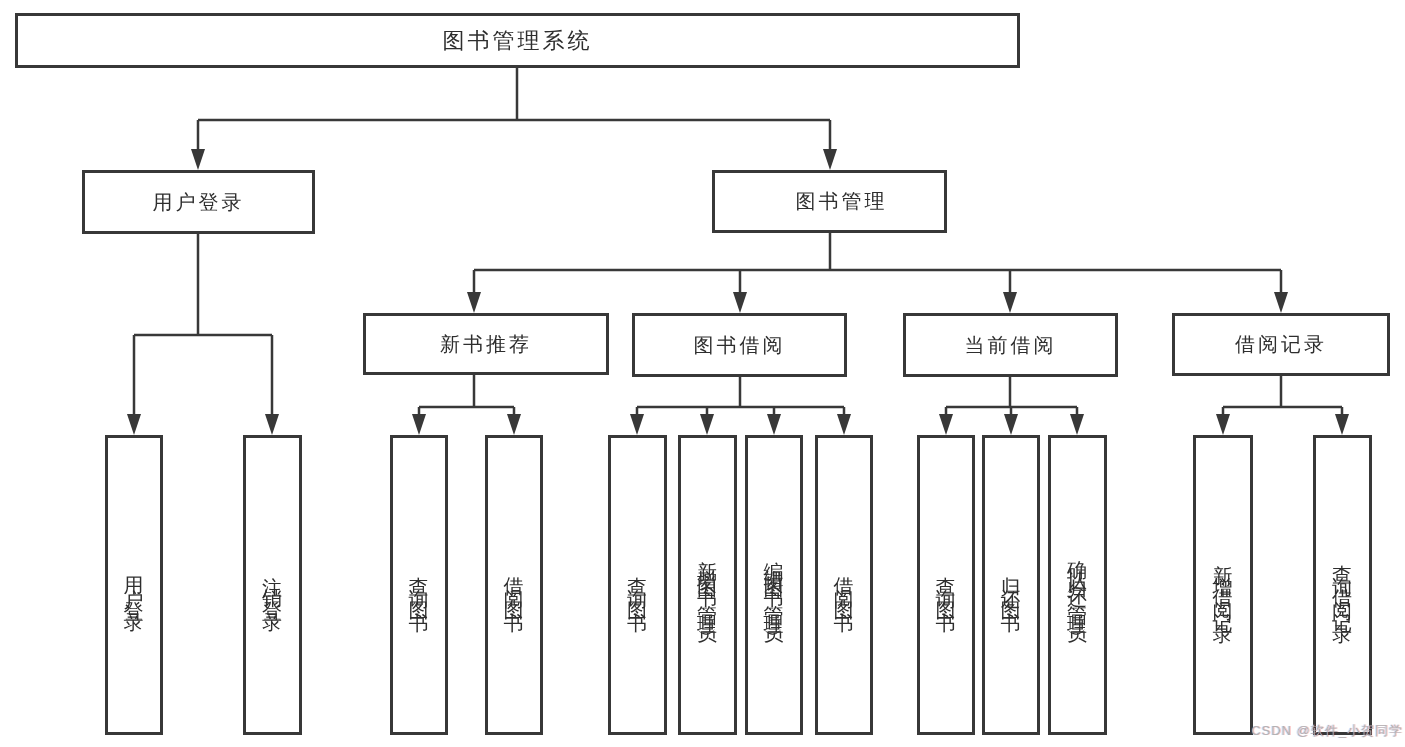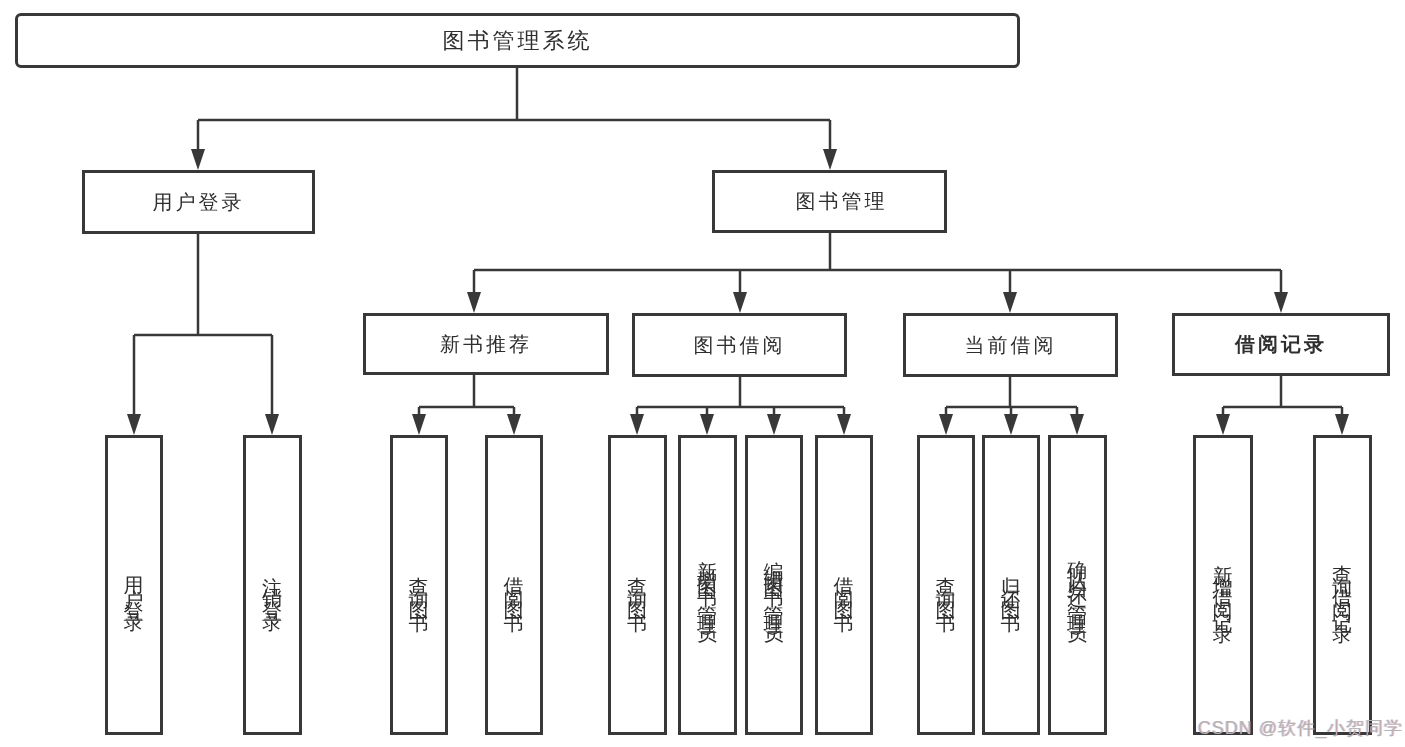--- a/index.html
+++ b/index.html
@@ -44,21 +44,21 @@
     text-orientation:mixed;
     font-size:20px;
     line-height:1;
     letter-spacing:12px;
     white-space:nowrap;
   }
   .vlabel.long{letter-spacing:9px;}
   #watermark{
     position:absolute;
     right:2px;bottom:7px;
-    font-size:18px;
+    font-size:13px;
     color:var(--wm);
     letter-spacing:1px;
     text-shadow:1px 0 0 rgba(230,60,60,.28),-1px 0 0 rgba(60,120,230,.22);
     white-space:nowrap;
   }
 </style>
 </head>
 <body>
 
 <div id="canvas">
@@ -87,21 +87,21 @@
         <polygon points="767,414 781,414 774,435" class="arrow"></polygon>
         <polygon points="837,414 851,414 844,435" class="arrow"></polygon>
         <polygon points="939,414 953,414 946,435" class="arrow"></polygon>
         <polygon points="1004,414 1018,414 1011,435" class="arrow"></polygon>
         <polygon points="1070,414 1084,414 1077,435" class="arrow"></polygon>
         <polygon points="1216,414 1230,414 1223,435" class="arrow"></polygon>
         <polygon points="1335,414 1349,414 1342,435" class="arrow"></polygon>
       </g>
   </svg>
 
-  <div class="hbox root" style="left:15px;top:13px;width:1005px;height:55px;border-radius:6px;">
+  <div class="hbox root" style="left:15px;top:13px;width:1005px;height:55px;">
     <span>图书管理系统</span>
   </div>
 
   <div class="hbox" style="left:82px;top:170px;width:233px;height:64px;">
     <span>用户登录</span>
   </div>
 
   <div class="hbox" style="left:712px;top:170px;width:235px;height:63px;padding-left:24px;">
     <span>图书管理</span>
   </div>
@@ -111,21 +111,21 @@
   </div>
 
   <div class="hbox" style="left:632px;top:313px;width:215px;height:64px;">
     <span>图书借阅</span>
   </div>
 
   <div class="hbox" style="left:903px;top:313px;width:215px;height:64px;">
     <span>当前借阅</span>
   </div>
 
-  <div class="hbox" style="left:1172px;top:313px;width:218px;height:63px;font-weight:bold;">
+  <div class="hbox" style="left:1172px;top:313px;width:218px;height:63px;">
     <span>借阅记录</span>
   </div>
 
   <div class="vbox" style="left:105px;width:58px;">
     <span class="vlabel">用户登录</span>
   </div>
   <div class="vbox" style="left:243px;width:59px;">
     <span class="vlabel">注销登录</span>
   </div>
 

